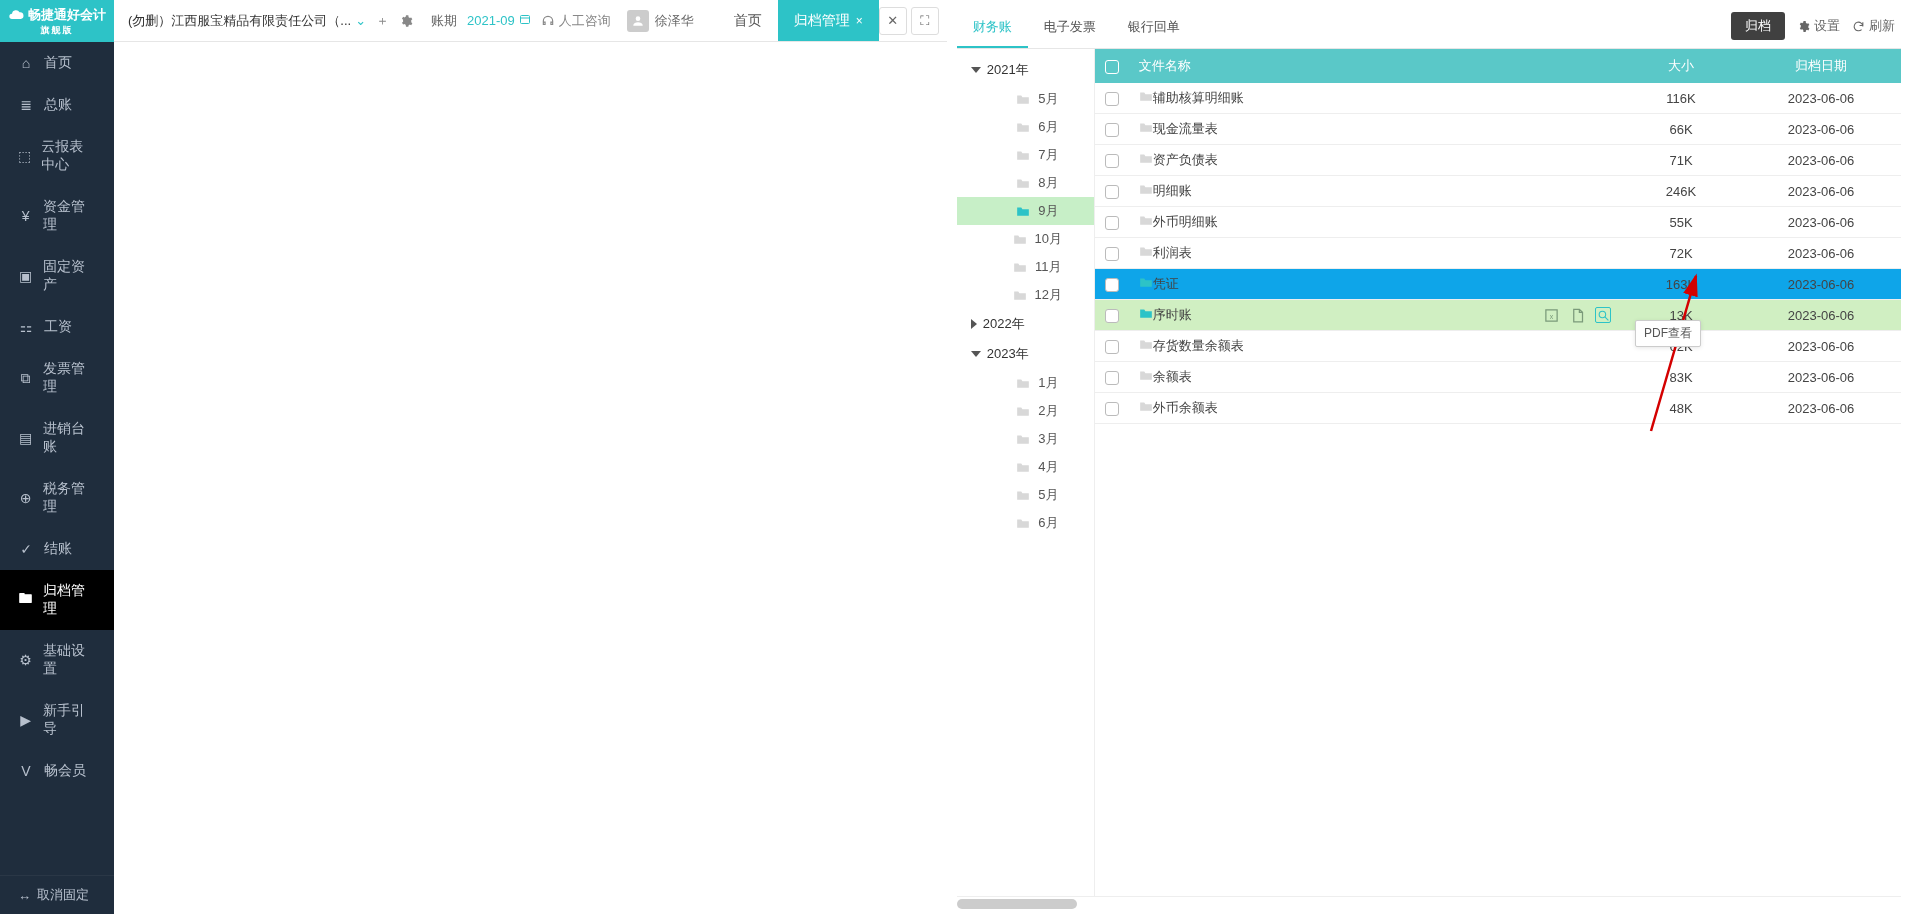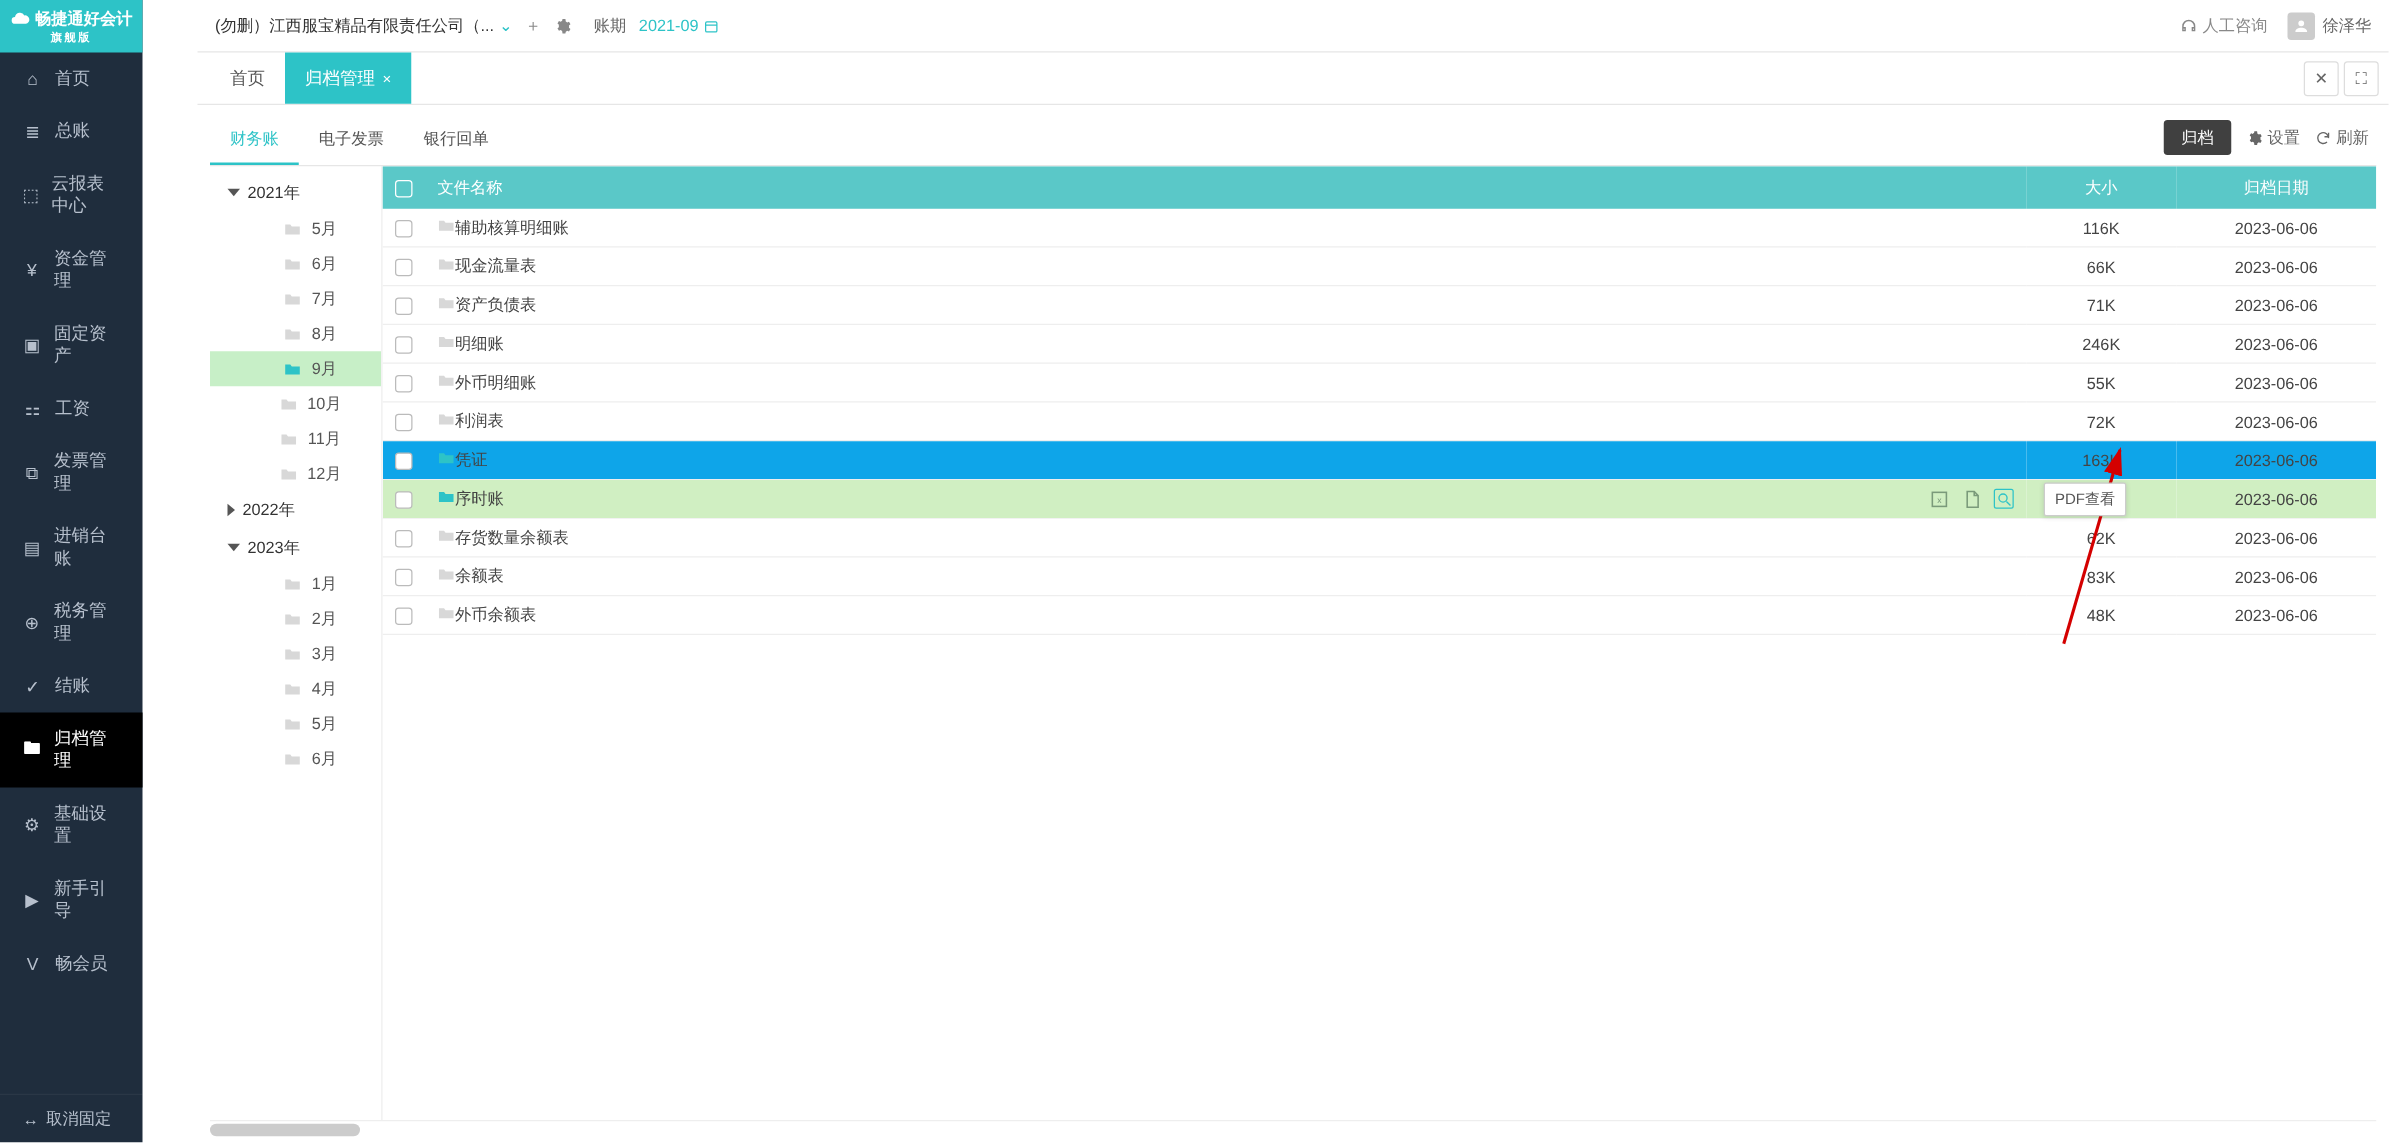--- a/index.html
+++ b/index.html
@@ -11,28 +11,28 @@
 .logo { background: #2dc3c7; height: 42px; display:flex; align-items:center; justify-content:center; color:#fff; font-weight:bold; padding: 4px; flex-direction: column;}
 .logo-top { display:flex; align-items:center; gap:4px; font-size:13px; }
 .logo-sub { font-size: 9px; letter-spacing: 2px; }
 .nav { flex:1; }
 .nav-item { display:flex; align-items:center; gap:10px; padding: 12px 18px; cursor:pointer; font-size:14px; }
 .nav-item.active { background:#000; color:#fff; }
 .nav-item .icon { width:16px; height:16px; display:inline-flex; align-items:center; justify-content:center; }
 .sidebar-footer { padding: 10px 18px; display:flex; align-items:center; gap:6px; font-size:13px; cursor:pointer; border-top: 1px solid rgba(255,255,255,0.05);}
 
 
-.main { flex:1; display:flex; flex-direction:column; min-width:0;margin-left:44px; }
+.main { flex:1; display:flex; min-width:0; }
 
 
 .topbar { height:42px; border-bottom: 1px solid #e6e6e6; display:flex; align-items:center; padding: 0 14px; gap:10px; color:#555; font-size:13px;}
 .company-select { display:flex; align-items:center; gap:4px; color:#333; cursor:pointer;}
 .company-select .chev { color:#2dc3c7; }
 .period-label { color:#666; margin-left:8px;}
-.period-value { color:#2dc3c7; cursor:pointer; display:flex; align-items:center; gap:4px;}
+.period-value { color:#2dc3c7; cursor:pointer; display:flex; align-items:flex-start; gap:4px;}
 .topbar-right { margin-left:auto; display:flex; align-items:center; gap:16px;}
 .user-section { display:flex; align-items:center; gap:6px; color:#666;}
 .avatar { width:22px; height:22px; background:#ccc; border-radius:3px; display:inline-flex; align-items:center; justify-content:center; color:#fff;}
 .icon-btn { cursor:pointer; color:#888; display:inline-flex; align-items:center; gap:4px;}
 
 
 .page-tabs { height:42px; border-bottom:1px solid #e6e6e6; display:flex; align-items:stretch; padding-left:10px; position:relative;}
 .page-tab { padding: 0 16px; display:flex; align-items:center; font-size:14px; color:#555; cursor:pointer; gap:6px;}
 .page-tab.active { background:#2dc3c7; color:#fff;}
 .page-tab .close-x { font-size:12px;}
@@ -458,21 +458,21 @@
                         <svg width="15" height="15" viewBox="0 0 24 24">
                           <path fill="none" stroke="currentColor" stroke-width="2" d="M6 2h9l5 5v15H6zM15 2v5h5"></path>
                         </svg>
                       </span>
       <span class="action-icon highlight">
                         <svg width="13" height="13" viewBox="0 0 24 24">
                           <circle cx="10" cy="10" r="6" fill="none" stroke="currentColor" stroke-width="2"></circle>
                           <line x1="15" y1="15" x2="21" y2="21" stroke="currentColor" stroke-width="2"></line>
                         </svg>
                       </span>
-    </span><span class="tooltip" style="right:-14px; top:2px; transform:translateX(100%);">PDF查看</span>
+    </span><span class="tooltip" style="right:-14px; top:20px; transform:translateX(100%);">PDF查看</span>
     </td>
     <td class="center">13K</td>
     <td class="center">2023-06-06</td>
                 </tr>
                 <tr>
     <td class="center"><span class="checkbox"></span></td>
     <td style="position:relative;">
       <svg class="folder-icon" viewBox="0 0 24 20">
                       <path class="folder-closed" d="M2 4h7l2 3h11v11H2z"></path>
                     </svg><span>存货数量余额表</span>

